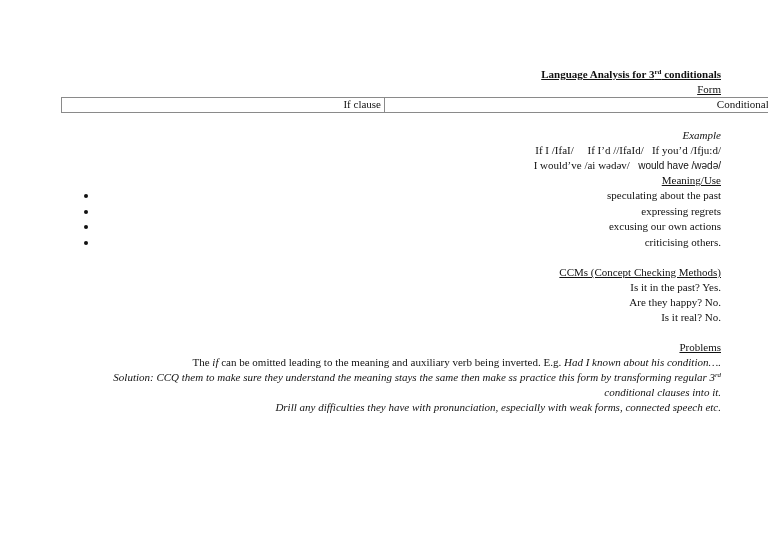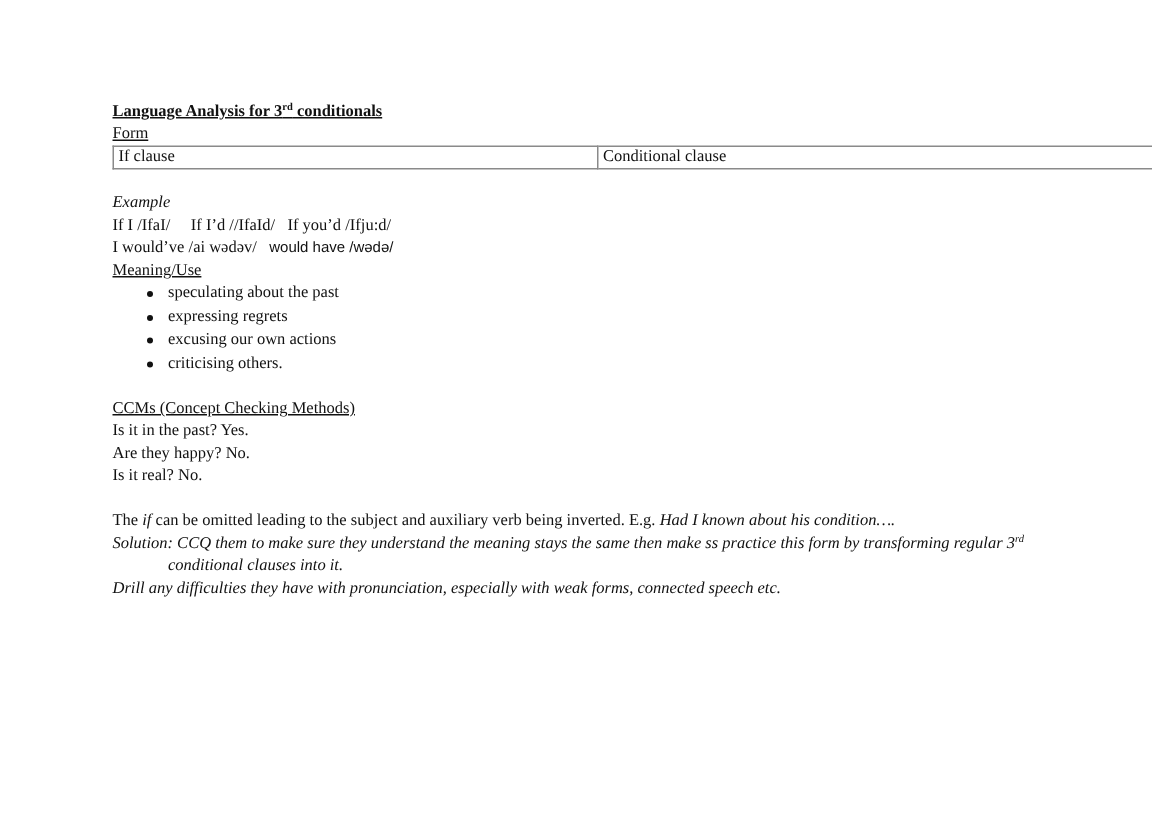--- a/index.html
+++ b/index.html
@@ -12,23 +12,24 @@
       height: 543px;
       position: relative;
       overflow: hidden;
       font-family: "Liberation Serif", "DejaVu Serif", serif;
       color: #111111;
       font-size: 11px;
       line-height: 15px;
     }
     .page {
       position: absolute;
-      left: 75px;
+      left: 61px;
       top: 67px;
       width: 660px;
+      text-align: right;
     }
     .line { display: block; white-space: nowrap; }
     .bold { font-weight: bold; }
     .u { text-decoration: underline; }
     .i { font-style: italic; }
     sup { font-size: 7px; line-height: 0; vertical-align: 4px; }
     .sans { font-family: "Liberation Sans", "DejaVu Sans", sans-serif; font-size: 10px; }
 
     table.form-table {
       border-collapse: collapse;
@@ -102,18 +103,19 @@
 
   <div class="gap"></div>
 
   <span class="line u">CCMs (Concept Checking Methods)</span>
   <span class="line">Is it in the past? Yes.</span>
   <span class="line">Are they happy? No.</span>
   <span class="line">Is it real? No.</span>
 
   <div class="gap"></div>
 
-  <span class="line"><span>The </span><span class="i">if</span><span> can be omitted leading to the subject and auxiliary verb being inverted. E.g. </span><span class="i">Had I known about his condition….</span></span>
+  <span class="line u">Problems</span>
+  <span class="line"><span>The </span><span class="i">if</span><span> can be omitted leading to the meaning and auxiliary verb being inverted. E.g. </span><span class="i">Had I known about his condition….</span></span>
   <span class="line i"><span>Solution: CCQ them to make sure they understand the meaning stays the same then make ss practice this form by transforming regular 3</span><sup>rd</sup></span>
   <span class="line i indent">conditional clauses into it.</span>
   <span class="line i">Drill any difficulties they have with pronunciation, especially with weak forms, connected speech etc.</span>
 
 </div>
 
 </body></html>

